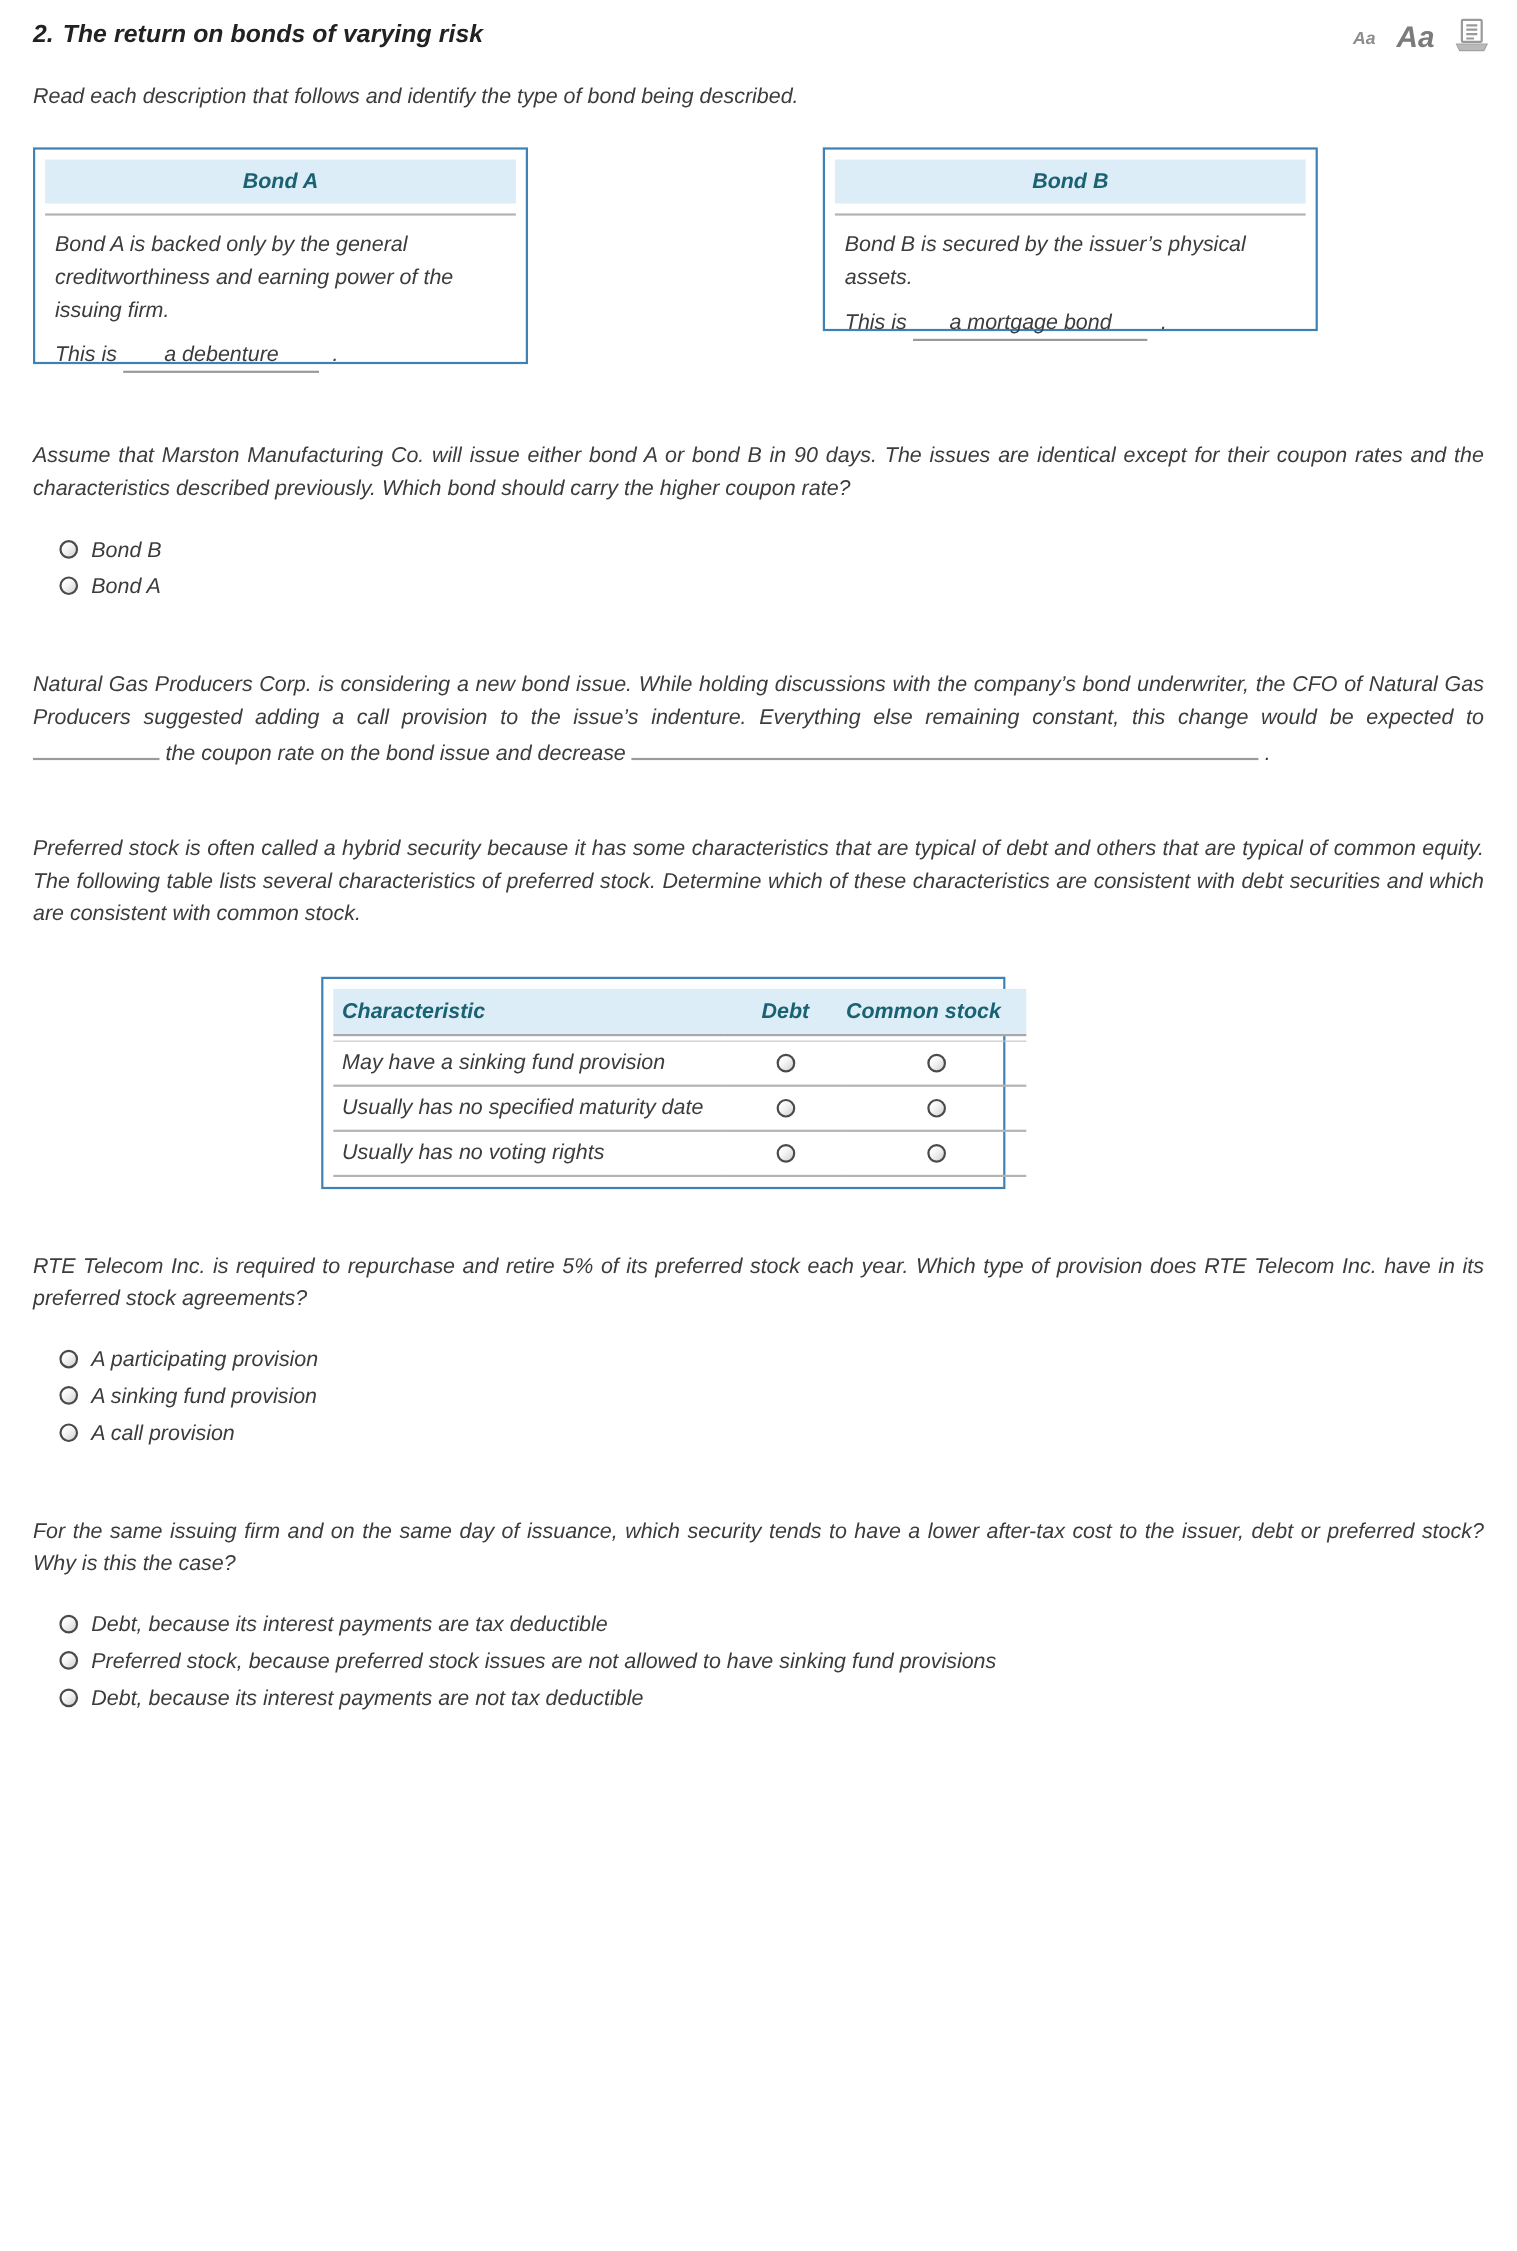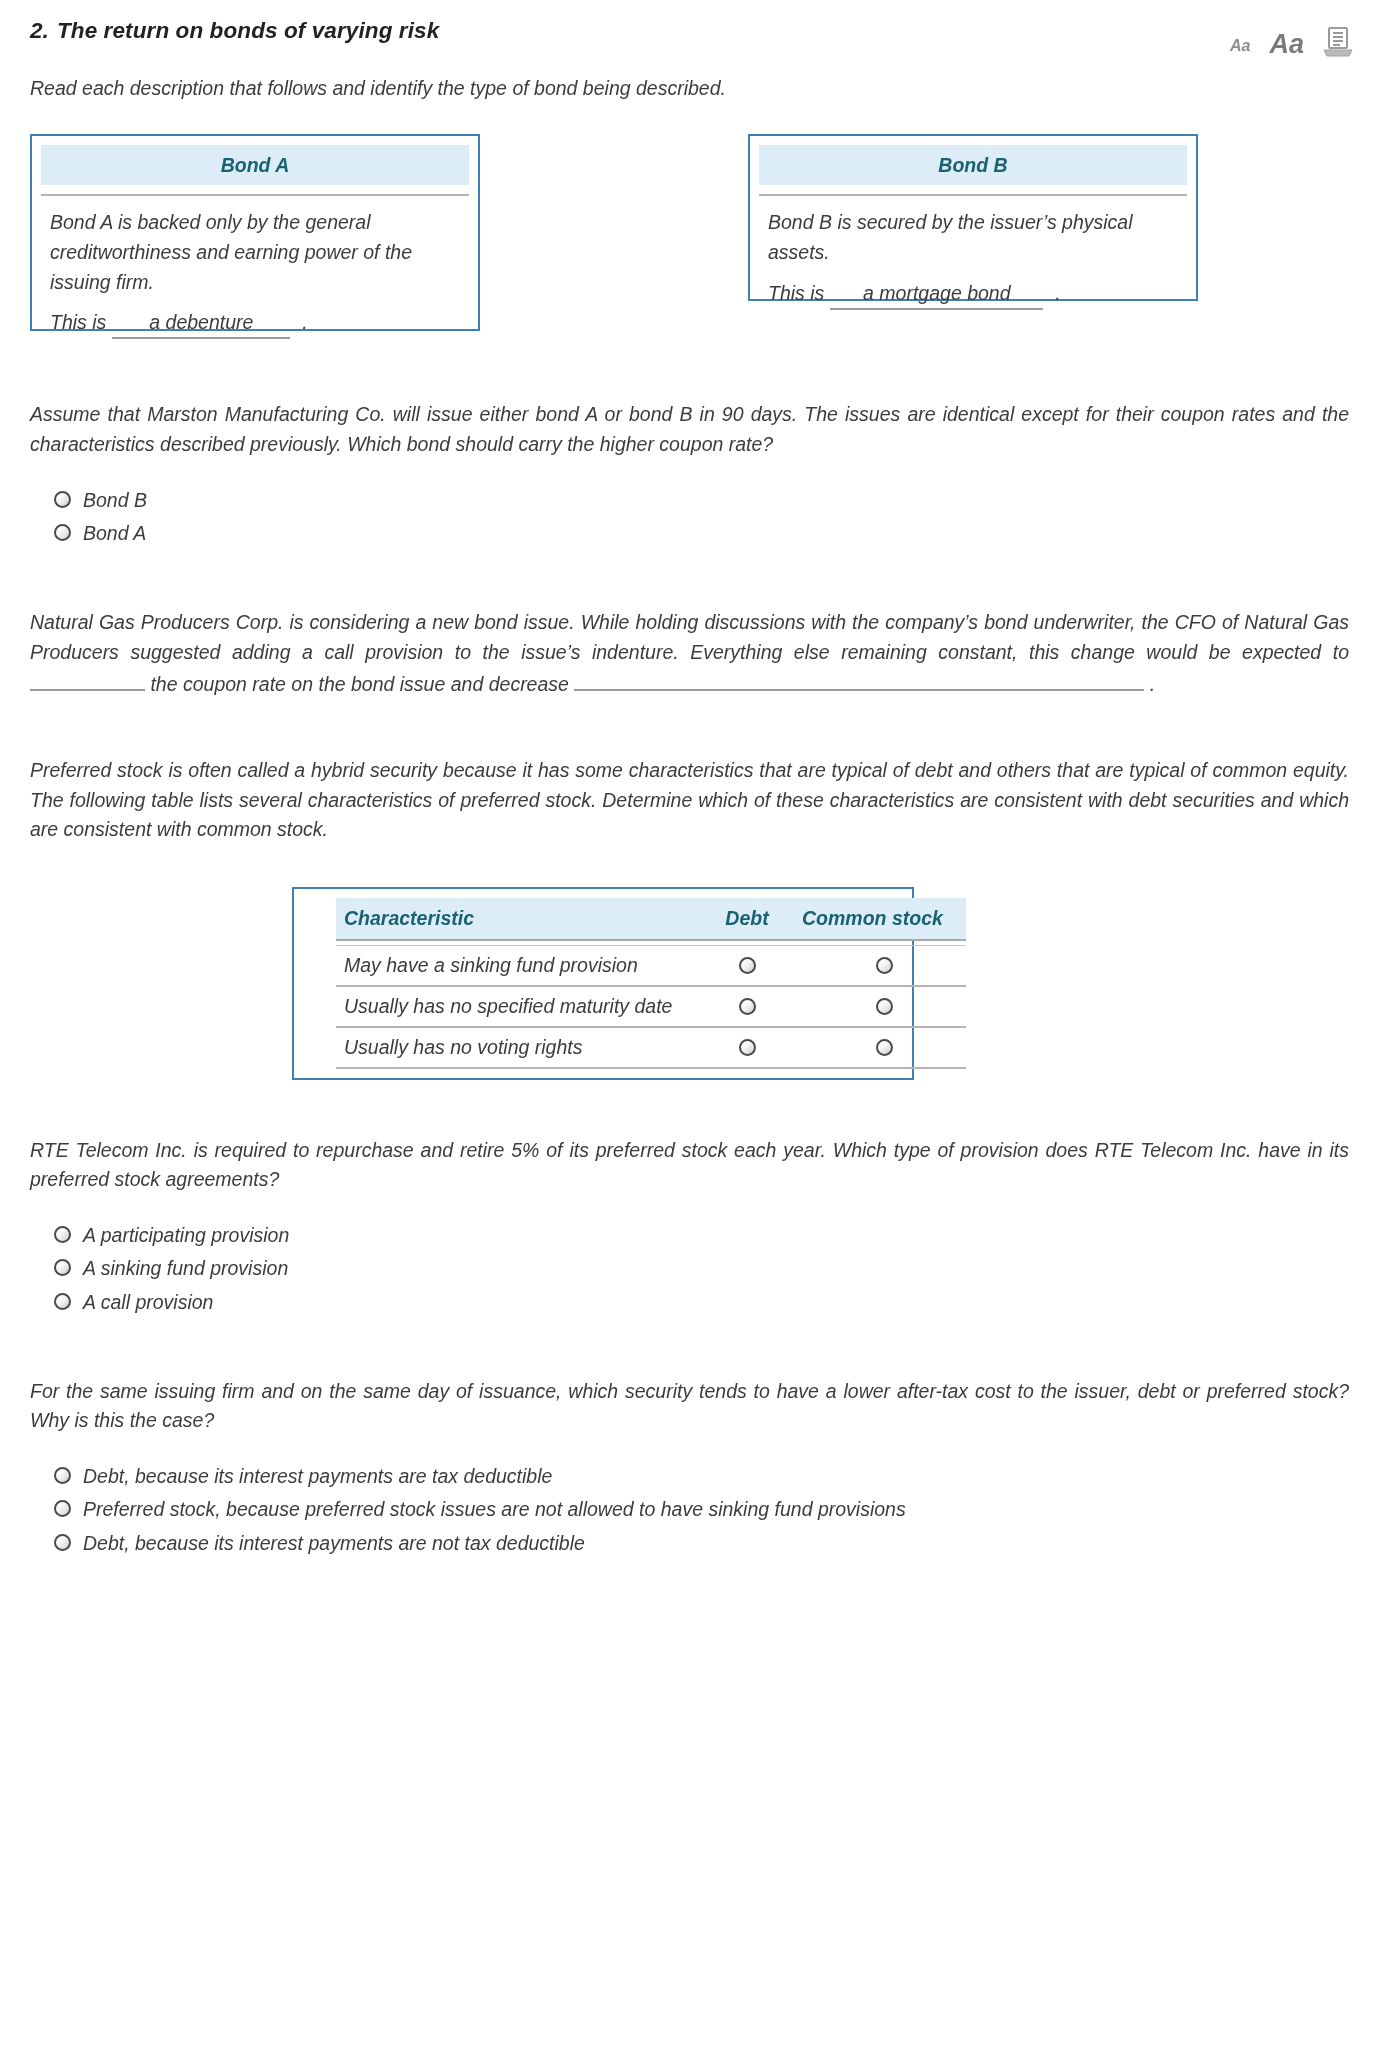--- a/index.html
+++ b/index.html
@@ -35,21 +35,21 @@
     font-size: 22.5px;
     font-weight: bold;
     color: #222222;
     letter-spacing: .1px;
     display: inline-block;
   }
   .qtitle .qnum { margin-right: 8px; }
   .header-tools {
     position: absolute;
     right: 26px;
-    top: 26px;
+    top: 16px;
     display: flex;
     align-items: flex-end;
     gap: 19px;
   }
   .aa-small {
     font-size: 16px;
     font-weight: bold;
     color: #8d8d8d;
     line-height: 1;
     padding-bottom: 4px;
@@ -196,21 +196,20 @@
     width: 622px;
     border: 2px solid #3e82b5;
     background: #ffffff;
     box-sizing: border-box;
     padding: 9px 9px 9px 9px;
   }
   table.ct {
     border-collapse: collapse;
     width: 100%;
     table-layout: fixed;
-    margin-left: 33px;
   }
   table.ct th {
     background: #dcedf7;
     font-size: 19.5px;
     font-weight: bold;
     color: #1a6272;
     padding: 9px 0 9px 0;
     white-space: nowrap;
   }
   table.ct th.c-char { text-align: left; padding-left: 8px; width: 348px; }

